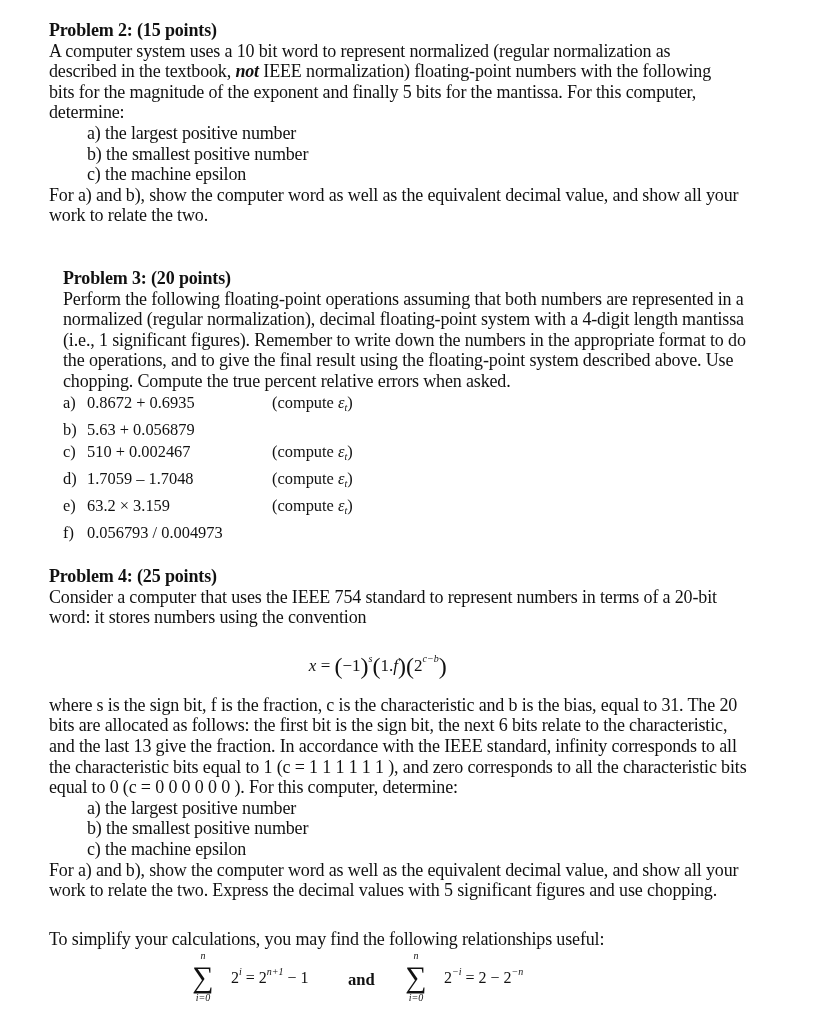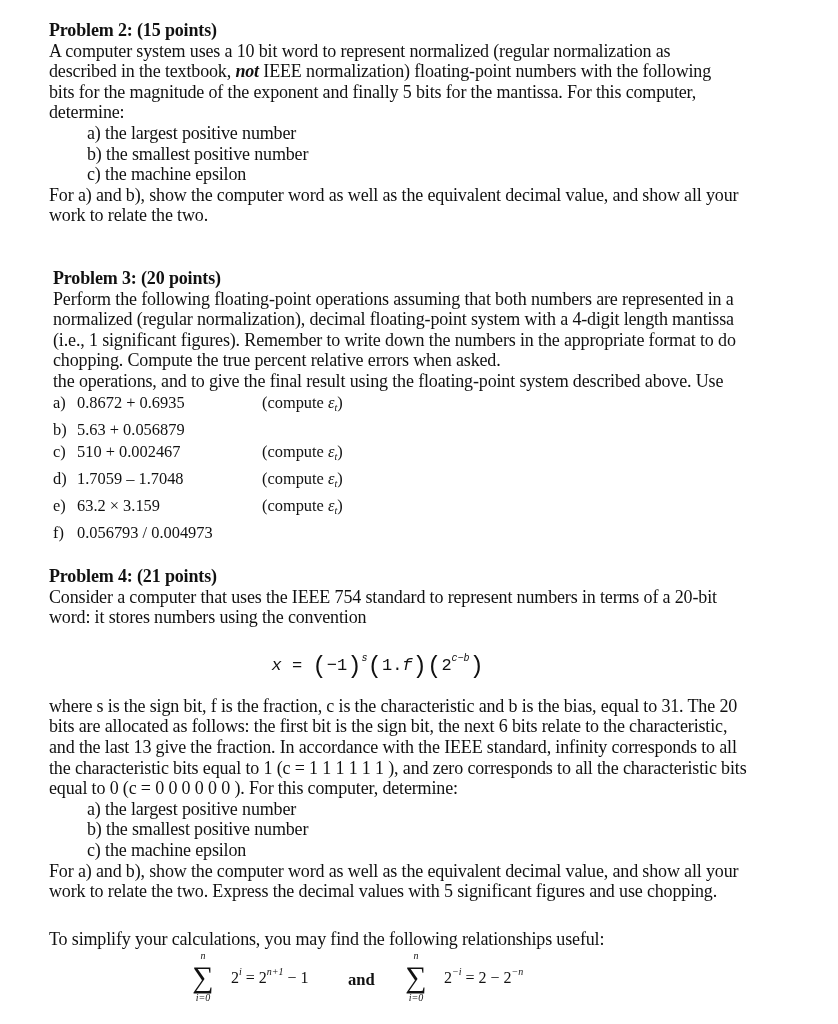--- a/index.html
+++ b/index.html
@@ -17,21 +17,21 @@
   .indent { padding-left: 38px; }
   .ops { position: relative; }
   .op-row { display: flex; font-size: 16.4px; line-height: 22.1px; padding-left: 49px; font-family: "Liberation Serif", serif; }
   .op-label { width: 24px; }
   .op-expr { width: 185px; }
   .op-note { }
   .eps { font-style: italic; }
   .eps sub { font-size: 10px; vertical-align: -3px; font-style: italic; }
   .formula {
     text-align: center; font-size: 17px; line-height: 34px;
-    font-family: Liberation Mono, monospace; margin-left: -40px;
+    font-family: Liberation Serif, serif; margin-left: -40px;
   }
   .formula .paren { font-size: 24px; vertical-align: -3px; font-weight: 300; }
   .formula sup { font-size: 10px; vertical-align: 9px; font-style: italic; }
   .sums { position: relative; height: 70px; }
   .sum-block { position: absolute; top: 0; display: flex; align-items: center; font-family: "Liberation Serif", serif; }
   .sigma-col { display: flex; flex-direction: column; align-items: center; width: 22px; }
   .sigma-col .lim { font-size: 10px; line-height: 12px; font-style: italic; }
   .sigma-col .sig { font-size: 30px; line-height: 30px; }
   .sum-expr { font-size: 16px; margin-left: 17px; }
   .sum-expr sup { font-size: 10px; vertical-align: 8px; font-style: italic; }
@@ -48,27 +48,27 @@
     <div class="line"><span>described in the textbook, </span><b><i>not</i></b><span> IEEE normalization) floating-point numbers with the following</span></div>
     <div class="line">bits for the magnitude of the exponent and finally 5 bits for the mantissa. For this computer,</div>
     <div class="line">determine:</div>
     <div class="line indent">a) the largest positive number</div>
     <div class="line indent">b) the smallest positive number</div>
     <div class="line indent">c) the machine epsilon</div>
     <div class="line">For a) and b), show the computer word as well as the equivalent decimal value, and show all your</div>
     <div class="line">work to relate the two.</div>
   </section>
 
-  <section style="position:absolute; top:268px; left:4px;">
+  <section style="position:absolute; top:268px; left:14px;">
     <div class="line heading">Problem 3: (20 points)</div>
     <div class="line">Perform the following floating-point operations assuming that both numbers are represented in a</div>
     <div class="line">normalized (regular normalization), decimal floating-point system with a 4-digit length mantissa</div>
     <div class="line">(i.e., 1 significant figures). Remember to write down the numbers in the appropriate format to do</div>
+    <div class="line">the operations, and to give the final result using the floating-point system described above. Use</div>
     <div class="line">chopping. Compute the true percent relative errors when asked.</div>
-    <div class="line">the operations, and to give the final result using the floating-point system described above. Use</div>
     <div class="ops" style="margin-left:-49px;">
       <div class="op-row">
         <span class="op-label">a)</span>
         <span class="op-expr">0.8672 + 0.6935</span>
         <span class="op-note"><span>(compute </span><span class="eps"><span>ε</span><sub>t</sub></span><span>)</span></span>
       </div>
       <div class="op-row">
         <span class="op-label">b)</span>
         <span class="op-expr">5.63 + 0.056879</span>
         <span class="op-note"></span>
@@ -90,21 +90,21 @@
       </div>
       <div class="op-row">
         <span class="op-label">f)</span>
         <span class="op-expr">0.056793 / 0.004973</span>
         <span class="op-note"></span>
       </div>
     </div>
   </section>
 
   <section style="position:absolute; top:566px; left:0;">
-    <div class="line heading">Problem 4: (21 points)</div>
+    <div class="line heading">Problem 4: (25 points)</div>
     <div class="line">Consider a computer that uses the IEEE 754 standard to represent numbers in terms of a 20-bit</div>
     <div class="line">word: it stores numbers using the convention</div>
     <div class="formula" style="margin-top:14px; margin-bottom:12px;">
       <i>x</i><span> = </span><span class="paren">(</span><span>−1</span><span class="paren">)</span><sup>s</sup><span class="paren">(</span><span>1.</span><i>f</i><span class="paren">)</span><span class="paren">(</span><span>2</span><sup>c−b</sup><span class="paren">)</span>
     </div>
     <div class="line">where s is the sign bit, f is the fraction, c is the characteristic and b is the bias, equal to 31. The 20</div>
     <div class="line">bits are allocated as follows: the first bit is the sign bit, the next 6 bits relate to the characteristic,</div>
     <div class="line">and the last 13 give the fraction. In accordance with the IEEE standard, infinity corresponds to all</div>
     <div class="line">the characteristic bits equal to 1 (c = 1 1 1 1 1 1 ), and zero corresponds to all the characteristic bits</div>
     <div class="line">equal to 0 (c = 0 0 0 0 0 0 ). For this computer, determine:</div>

